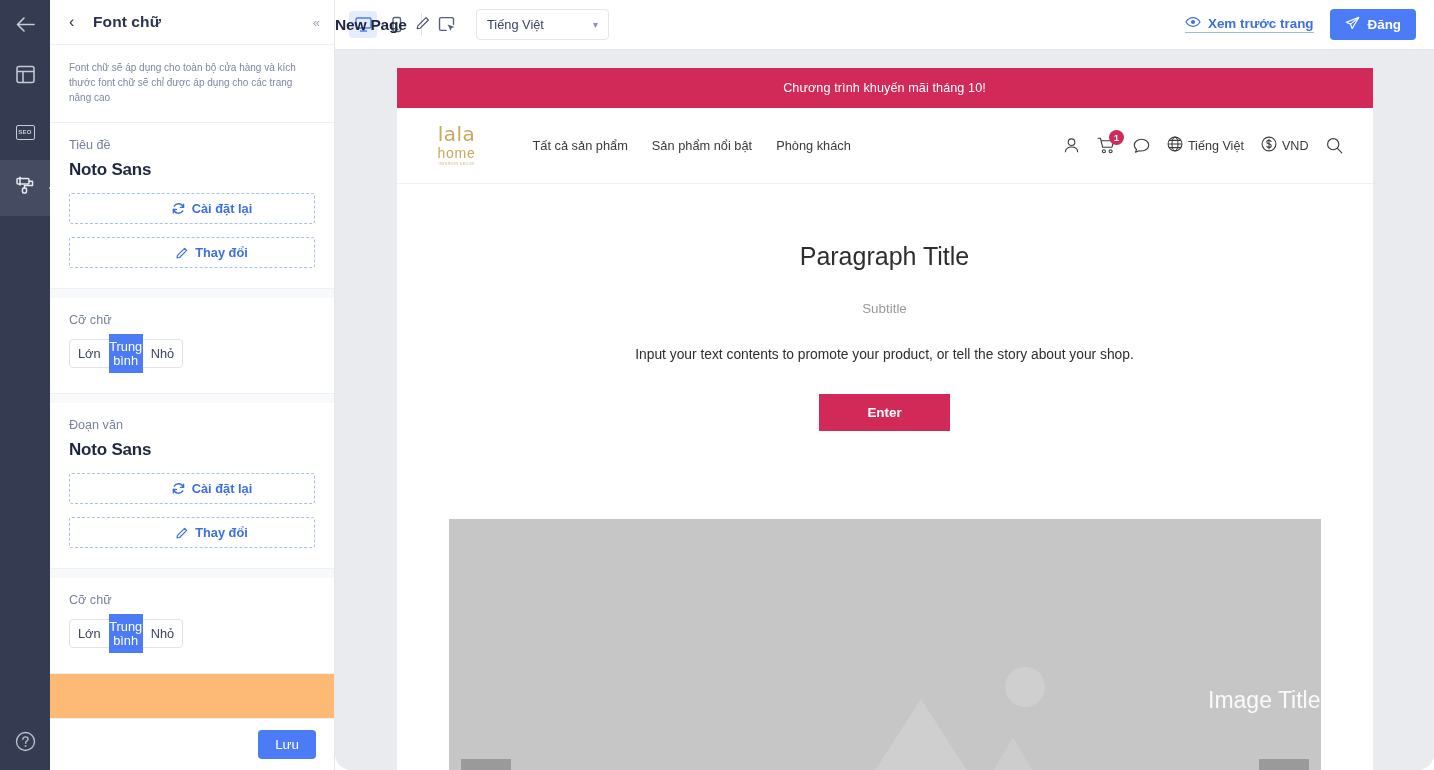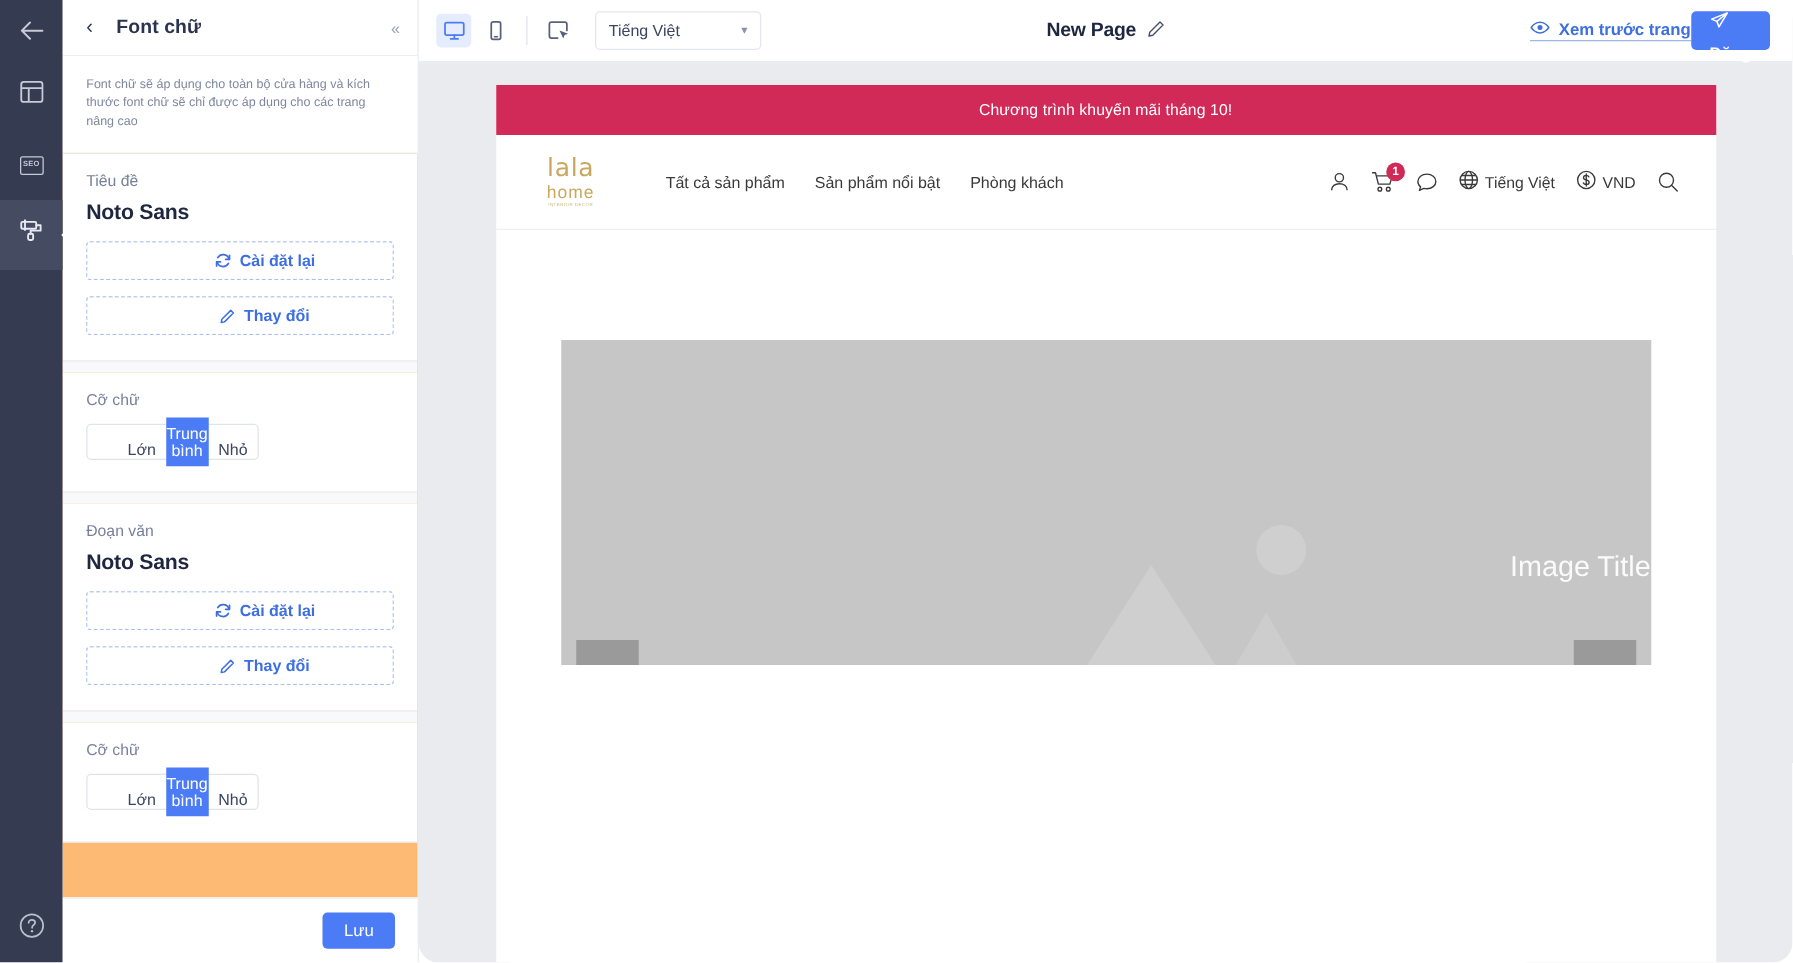--- a/index.html
+++ b/index.html
@@ -70,23 +70,23 @@
     margin-top: 13px; height: 31px; border: 1px dashed #a9bff0; border-radius: 3px;
     display: flex; align-items: center; justify-content: center; gap: 7px;
     color: #3d6fe0; font-size: 12.8px; font-weight: bold; background: #fff; padding-left: 40px;
   }
   .dashed-btn svg { display: block; }
 
   
   .seg-wrap { position: relative; height: 36px; margin-top: 2px; }
   .seg {
     position: absolute; left: 0; top: 4px;
-    display: inline-flex; align-items: flex-end;
+    display: inline-flex; align-items: center;
     border: 1px solid #dfe3ec; border-radius: 4px; background: #fff;
-    height: 29px; overflow: visible; padding-left: 24px;
+    height: 29px; overflow: visible;
   }
   .seg-item {
     display: flex; align-items: center; justify-content: center;
     padding: 0 8px; font-size: 12.8px; color: #3b4460; white-space: nowrap;
   }
   .seg-item.sel {
     background: #4b7bf5; color: #ffffff; line-height: 1.02;
     padding: 0 3px; white-space: normal; text-align: center; width: 34px;
     font-size: 12.8px; align-self: stretch; margin: -6px 0;
     display: flex; flex-direction: column; justify-content: center;
@@ -118,33 +118,33 @@
   .tb-div { width: 1px; height: 23px; background: #dfe3ec; margin: 0 11px 0 6px; }
   .lang-sel {
     margin-left: 10px; width: 133px; height: 31px; border: 1px solid #e3e6ed;
     border-radius: 4px; background: #fff; display: flex; align-items: center;
     padding: 0 10px; font-size: 12.8px; color: #3b4460;
   }
   .lang-sel .cx { margin-left: auto; color: #8b93aa; font-size: 10px; }
 
   .tb-center {
     position: absolute; left: 0; right: 0; top: 0; height: 50px;
-    display: flex; align-items: center; justify-content: center;
+    display: flex; align-items: center; justify-content: flex-start;
     pointer-events: none; gap: 9px;
   }
   .tb-title { font-size: 15.5px; color: #1f2740; font-weight: bold; letter-spacing: -.2px; }
-  .tb-right { margin-left: auto; display: flex; align-items: center; z-index: 3; }
+  .tb-right { margin-left: auto; display: flex; align-items: center; gap: 16px; z-index: 3; }
   .preview-link {
     display: flex; align-items: center; gap: 7px; color: #3d6fe0;
     font-size: 13.4px; font-weight: bold; border-bottom: 1px solid #9db6ee; padding-bottom: 1px;
   }
   .pub-btn {
     background: #4b7bf5; color: #fff; border-radius: 4px; height: 31px;
-    display: flex; align-items: flex-start; gap: 8px; padding: 0 15px;
-    font-size: 13.4px; font-weight: bold; flex-direction: column;
+    display: flex; align-items: center; gap: 8px; padding: 0 15px;
+    font-size: 13.4px; font-weight: bold;
   }
 
   
   .canvas { flex: 1; overflow: hidden; padding: 18px 14px 0 14px; display: flex; justify-content: center; }
   .site { width: 976px; background: #ffffff; }
 
   .promo {
     background: #d22a58; color: #fff; text-align: center; font-size: 12.6px;
     padding: 13px 0; letter-spacing: .1px;
   }
@@ -439,20 +439,26 @@
             </span>
             <span class="hr-item">
               <svg width="17" height="17" viewBox="0 0 17 17" fill="none">
                   <circle cx="7.2" cy="7.2" r="5.6" stroke="#3a3a3a" stroke-width="1.1"></circle>
                   <path d="M11.4 11.4 15.8 15.8" stroke="#3a3a3a" stroke-width="1.1" stroke-linecap="round"></path>
                 </svg>
             </span>
           </div>
         </div>
 
+        <div class="hero">
+          <h1 class="hero-title">Paragraph Title</h1>
+          <div class="hero-sub">Subtitle</div>
+          <div class="hero-body">Input your text contents to promote your product, or tell the story about your shop.</div>
+          <div class="hero-cta">Enter</div>
+        </div>
 
         <div class="img-ph">
           <div class="ph-m1"></div>
           <div class="ph-m2"></div>
           <div class="ph-sun"></div>
           <div class="ph-title">Image Title</div>
           <div class="ph-ctl-l"></div>
           <div class="ph-ctl-r"></div>
         </div>
 

